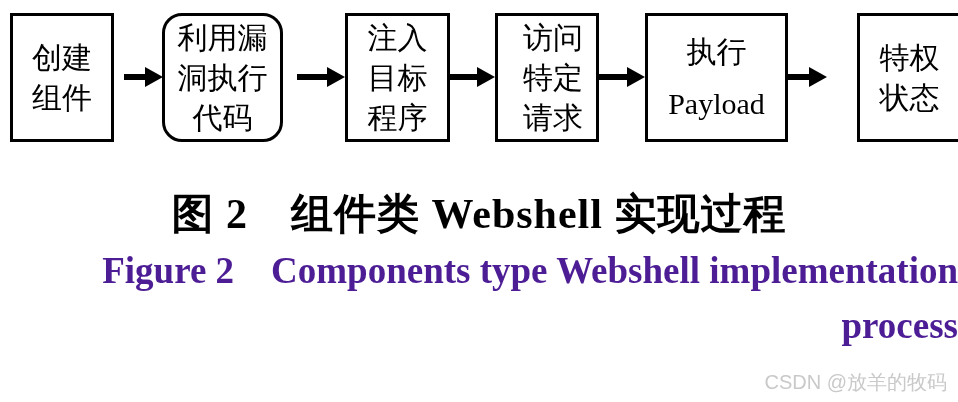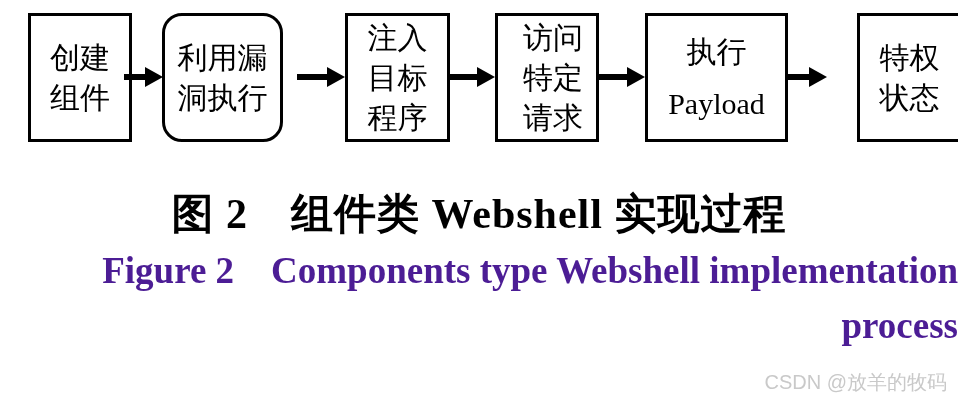--- a/index.html
+++ b/index.html
@@ -24,21 +24,21 @@
     display: flex;
     flex-direction: column;
     justify-content: center;
     align-items: center;
     text-align: center;
     font-size: 30px;
     line-height: 40px;
     color: #000000;
     white-space: nowrap;
   }
-  .box-1 { left: 28px;  width: 104px; }
+  .box-1 { left: 10px;  width: 104px; }
   .box-2 { left: 162px; width: 121px; border-radius: 20px; }
   .box-3 { left: 345px; width: 105px; }
   .box-4 { left: 495px; width: 104px; padding-left: 12px; }
   .box-5 { left: 645px; width: 143px; gap: 12px; }
   .box-6 { left: 827px; width: 105px; margin-left: 30px; }
   
   .arrow-bar {
     position: absolute;
     top: 74px;
     height: 6px;
@@ -98,20 +98,21 @@
 <div class="screen">
 
   <div class="flow-box box-1">
     <span>创建</span>
     <span>组件</span>
   </div>
 
   <div class="flow-box box-2">
     <span>利用漏</span>
     <span>洞执行</span>
+    <span>代码</span>
   </div>
 
   <div class="flow-box box-3">
     <span>注入</span>
     <span>目标</span>
     <span>程序</span>
   </div>
 
   <div class="flow-box box-4">
     <span>访问</span>

